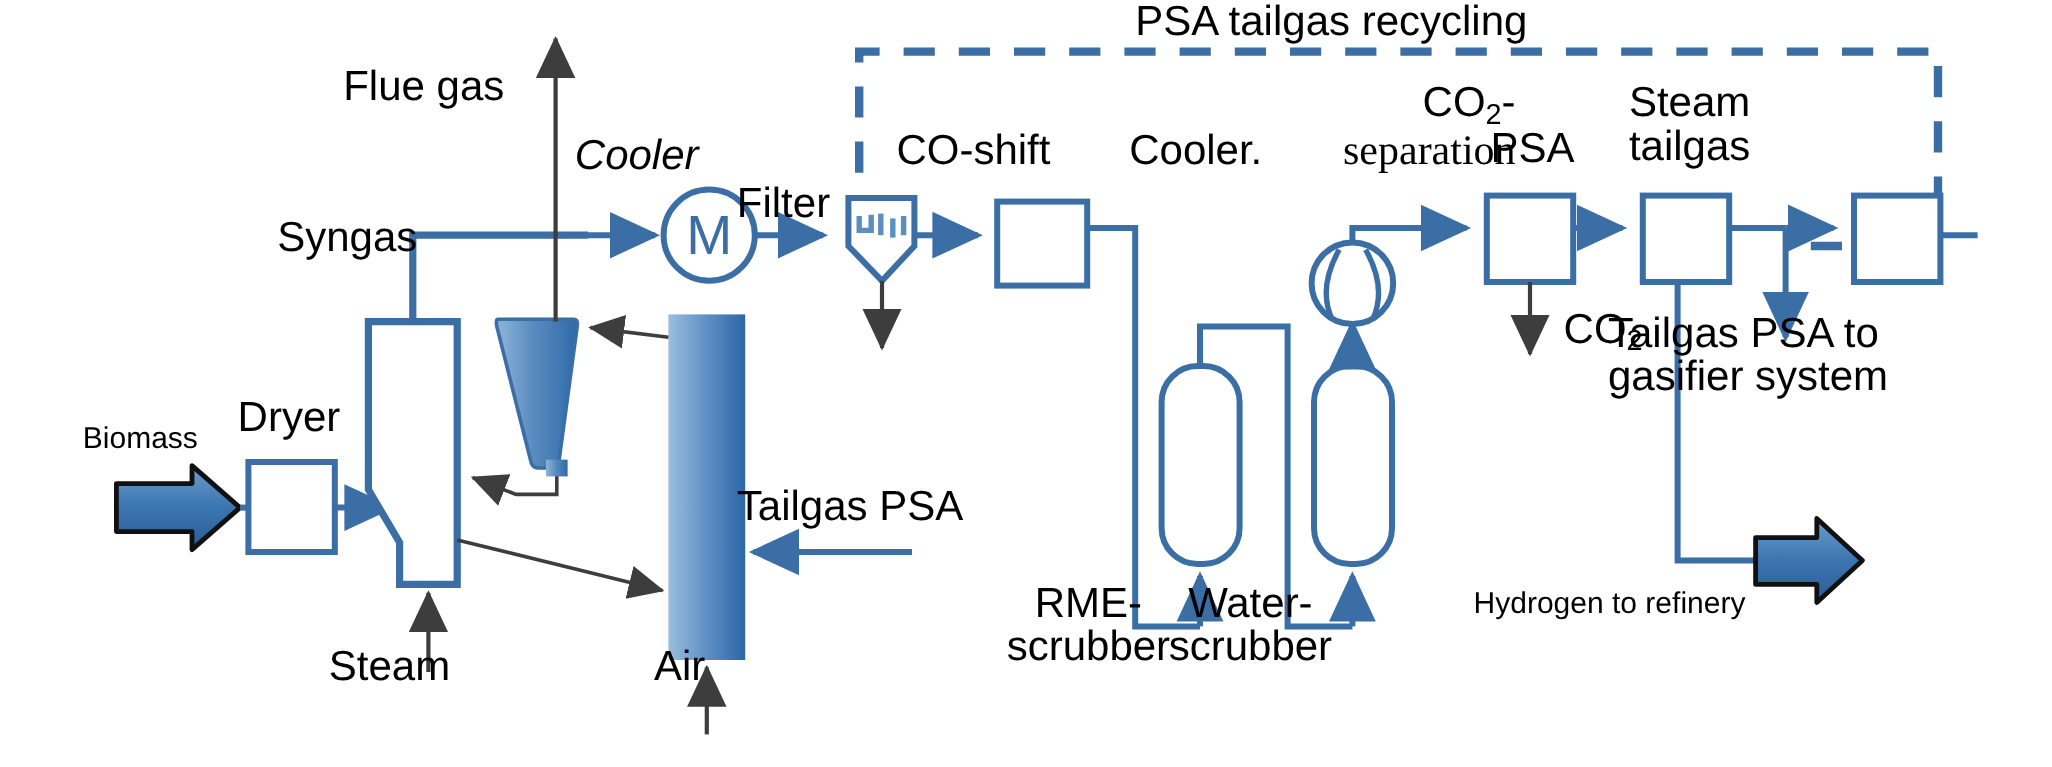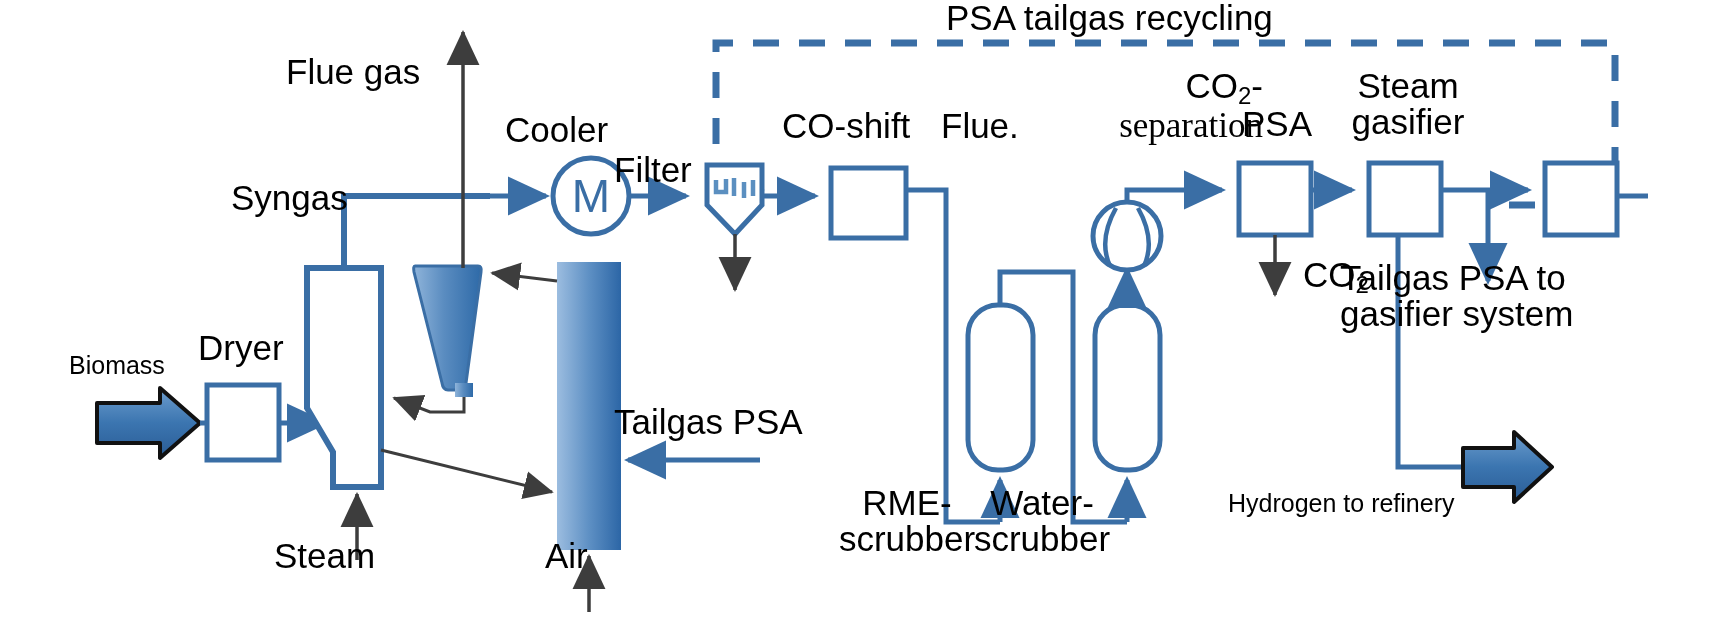--- a/index.html
+++ b/index.html
@@ -187,40 +187,40 @@
 
   <g>
     <path d="M1463,448 L1514,448 L1514,432 L1552,467 L1514,502 L1514,487 L1463,487 Z" fill="url(#gBlock)" stroke="#111111" stroke-width="4" stroke-linejoin="round"></path>
   </g>
 </svg>
 
 <div class="lbl" style="position:absolute;left:286px;top:52px;">Flue gas</div>
 
 <div class="lbl" style="position:absolute;left:231px;top:178px;">Syngas</div>
 
-<div class="lbl" style="position:absolute;left:505px;top:110px;">Cooler</div>
+<div class="lbl" style="position:absolute;left:479px;top:110px;font-style:italic;">Cooler</div>
 
 <div class="lbl" style="position:absolute;left:614px;top:110px;margin-top:40px;">Filter</div>
 
-<div class="lbl" style="position:absolute;left:782px;top:106px;">CO-shift</div>
-
-<div class="lbl" style="position:absolute;left:941px;top:106px;">Flue.</div>
+<div class="lbl" style="position:absolute;left:747px;top:106px;">CO-shift</div>
+
+<div class="lbl" style="position:absolute;left:941px;top:106px;">Cooler.</div>
 
 <div style="position:absolute;left:1103px;top:68px;width:160px;text-align:right;line-height:1.02;">
   <div class="lbl" style="white-space:nowrap;">
     <span>CO</span><span class="sub" style="vertical-align:-6px;">2</span><span>-</span>
   </div>
   <div class="lbl" style="white-space:nowrap;font-family:Liberation Serif, serif;">separation</div>
 </div>
 
 <div class="lbl" style="position:absolute;left:1242px;top:104px;">PSA</div>
 
 <div style="position:absolute;left:1333px;top:68px;width:150px;text-align:center;line-height:1.02;">
   <div class="lbl">Steam</div>
-  <div class="lbl">gasifier</div>
+  <div class="lbl">tailgas</div>
 </div>
 
 <div class="lbl" style="position:absolute;left:946px;top:-2px;">PSA tailgas recycling</div>
 
 <div class="lbl-bold" style="position:absolute;left:69px;top:351px;">Biomass</div>
 
 <div class="lbl" style="position:absolute;left:198px;top:328px;">Dryer</div>
 
 
 <div class="lbl" style="position:absolute;left:274px;top:536px;">Steam</div>

